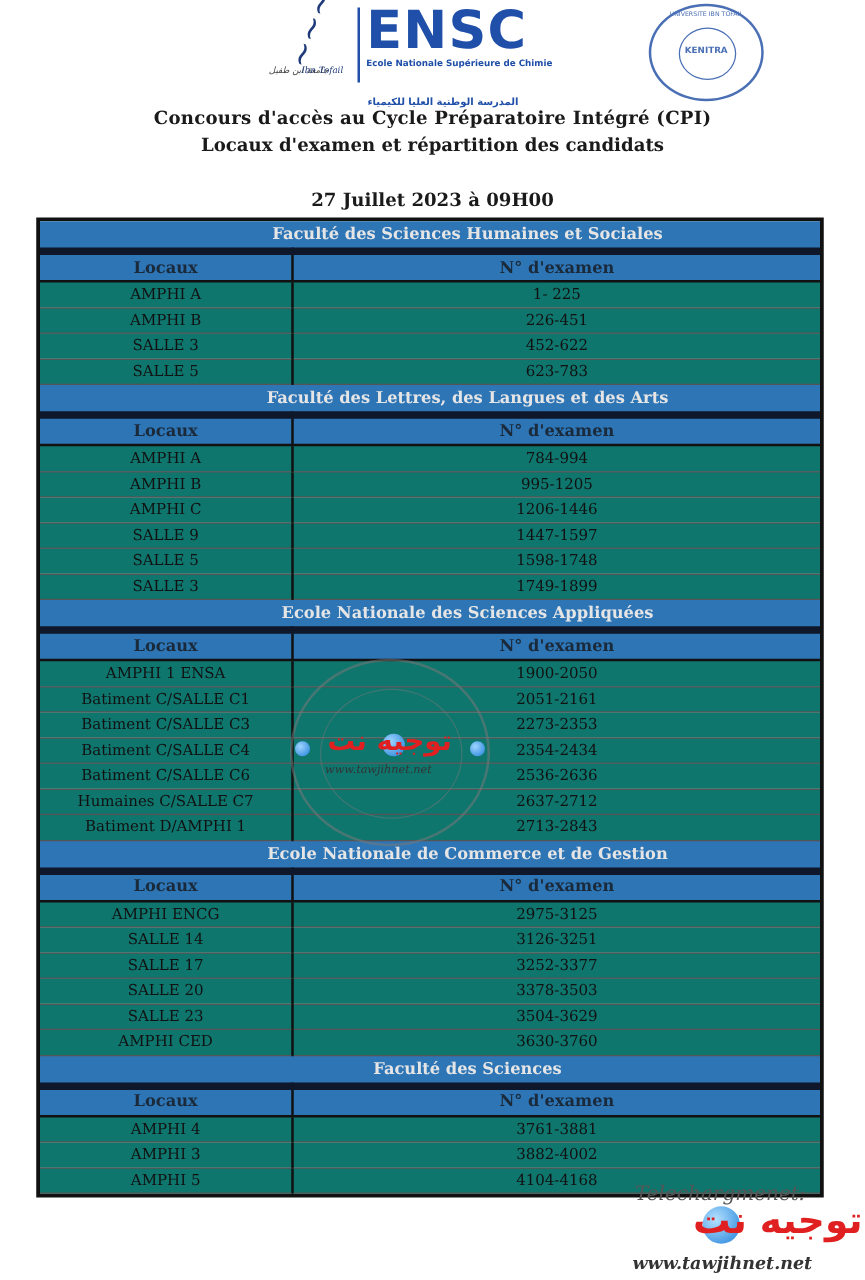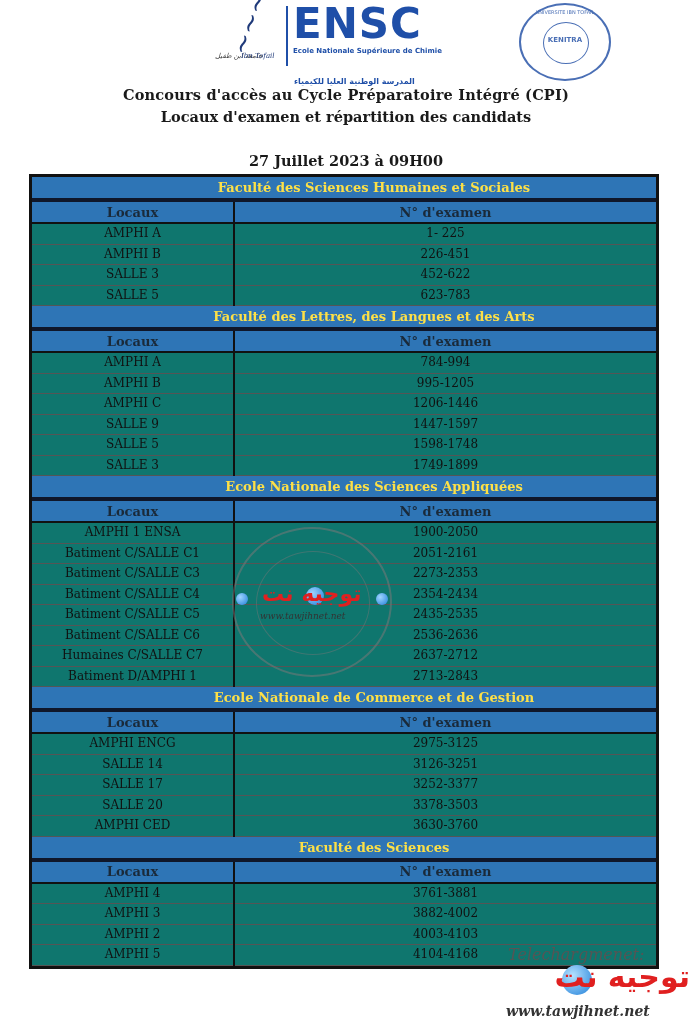--- a/index.html
+++ b/index.html
@@ -19,21 +19,21 @@
   .stamp-ring { position:absolute; left:6px; top:4px; width:76px; text-align:center; font-family:"DejaVu Sans", sans-serif; font-size:5px; color:#4a6fb5; }
 
   .title1 { position:absolute; top:86px; left:0; width:692px; text-align:center; font-weight:bold; font-size:14.5px; letter-spacing:0.2px; }
   .title2 { position:absolute; top:108px; left:0; width:692px; text-align:center; font-weight:bold; font-size:14.5px; }
   .date { position:absolute; top:152px; left:0; width:692px; text-align:center; font-weight:bold; font-size:14.5px; }
 
   .table-wrap { position:absolute; left:29px; top:174px; width:630px; border:3px solid #111; box-sizing:border-box; }
   table { width:100%; border-collapse:collapse; font-family:"DejaVu Serif", serif; }
   td { height:19.5px; padding:0; text-align:center; font-size:12px; border-bottom:1px solid #555; line-height:19px; white-space:nowrap; }
   td.loc { width:201px; border-right:2px solid #111; }
-  tr.sect td { background:#2e75b6; color:#fde047; font-weight:bold; font-size:13px; border-bottom:4px solid #0f172a; height:21px; }
+  tr.sect td { background:#2e75b6; color:#e5e5e5; font-weight:bold; font-size:13px; border-bottom:6px solid #0f172a; height:21px; }
   tr.colhead td { background:#2e75b6; color:#1a2a3a; font-weight:bold; font-size:13px; border-bottom:2px solid #111; height:20px; }
   tr.colhead td.loc { border-right:2px solid #111; }
   tr.data td { background:#0f766e; color:#111; }
   .sect-title { padding-left:60px; }
 
   .wm-center { position:absolute; left:232px; top:527px; width:160px; height:150px; border:2px solid rgba(120,120,120,0.55); border-radius:50%; box-sizing:border-box; pointer-events:none; }
   .wm-center-inner { position:absolute; left:22px; top:22px; width:112px; height:102px; border:1px solid rgba(120,120,120,0.45); border-radius:50%; }
   .wm-brand { position:absolute; left:28px; top:52px; font-family:"DejaVu Sans", sans-serif; font-weight:bold; font-size:22px; color:#e02020; direction:rtl; }
   .wm-url { position:absolute; left:26px; top:82px; font-size:9px; font-style:italic; color:#333; }
   .wm-dot { position:absolute; width:12px; height:12px; border-radius:50%; background:radial-gradient(circle at 35% 35%, #9fd4ff, #1f7fd9); }
@@ -142,24 +142,20 @@
         </tr>
         <tr class="data">
           <td class="loc">Batiment C/SALLE C3</td>
           <td>2273-2353</td>
         </tr>
         <tr class="data">
           <td class="loc">Batiment C/SALLE C4</td>
           <td>2354-2434</td>
         </tr>
         <tr class="data">
-          <td class="loc">Batiment C/SALLE C5</td>
-          <td>2435-2535</td>
-        </tr>
-        <tr class="data">
           <td class="loc">Batiment C/SALLE C6</td>
           <td>2536-2636</td>
         </tr>
         <tr class="data">
           <td class="loc">Humaines C/SALLE C7</td>
           <td>2637-2712</td>
         </tr>
         <tr class="data">
           <td class="loc">Batiment D/AMPHI 1</td>
           <td>2713-2843</td>
@@ -181,41 +177,41 @@
         </tr>
         <tr class="data">
           <td class="loc">SALLE 17</td>
           <td>3252-3377</td>
         </tr>
         <tr class="data">
           <td class="loc">SALLE 20</td>
           <td>3378-3503</td>
         </tr>
         <tr class="data">
+          <td class="loc">SALLE 23</td>
+          <td>3504-3629</td>
+        </tr>
+        <tr class="data">
           <td class="loc">AMPHI CED</td>
           <td>3630-3760</td>
         </tr>
         <tr class="sect">
           <td colspan="2" class="sect-title">Faculté des Sciences</td>
         </tr>
         <tr class="colhead">
           <td class="loc">Locaux</td>
           <td>N° d'examen</td>
         </tr>
         <tr class="data">
           <td class="loc">AMPHI 4</td>
           <td>3761-3881</td>
         </tr>
         <tr class="data">
           <td class="loc">AMPHI 3</td>
           <td>3882-4002</td>
-        </tr>
-        <tr class="data">
-          <td class="loc">AMPHI 2</td>
-          <td>4003-4103</td>
         </tr>
         <tr class="data">
           <td class="loc">AMPHI 5</td>
           <td>4104-4168</td>
         </tr>
       </tbody>
   </table>
 </div>
 
 <div class="wm-center">

